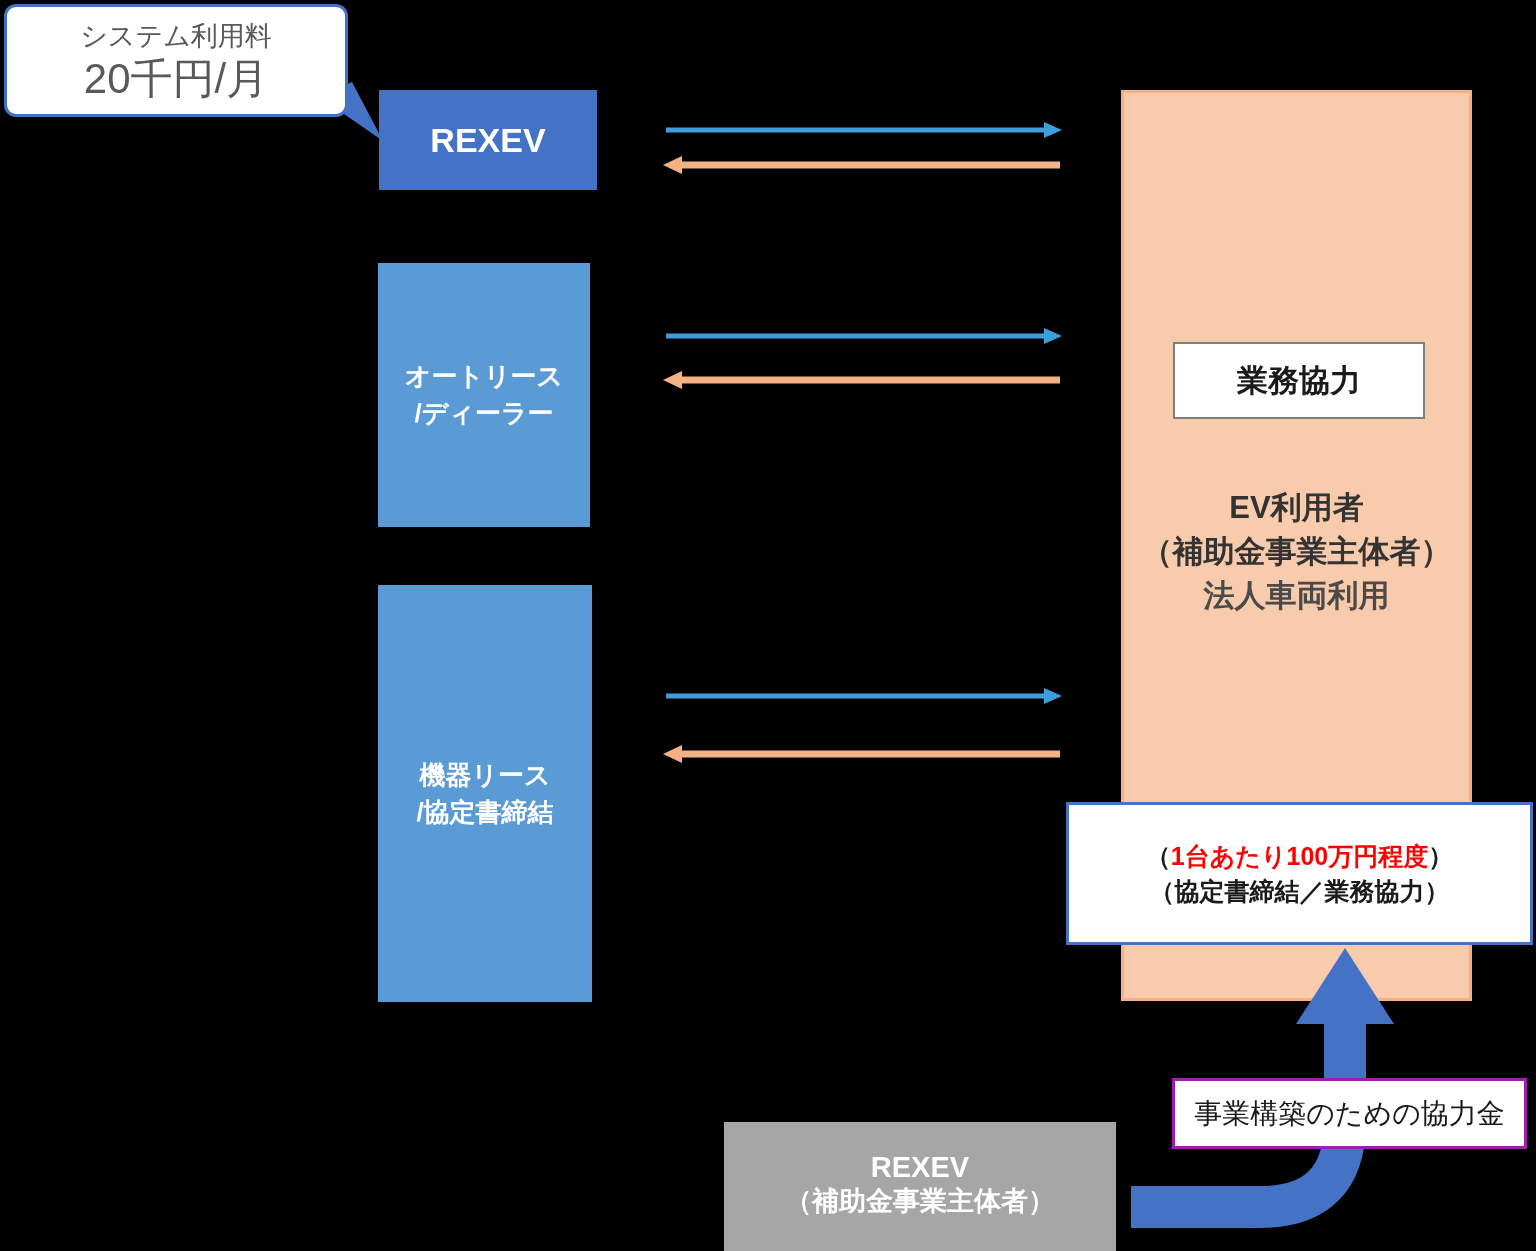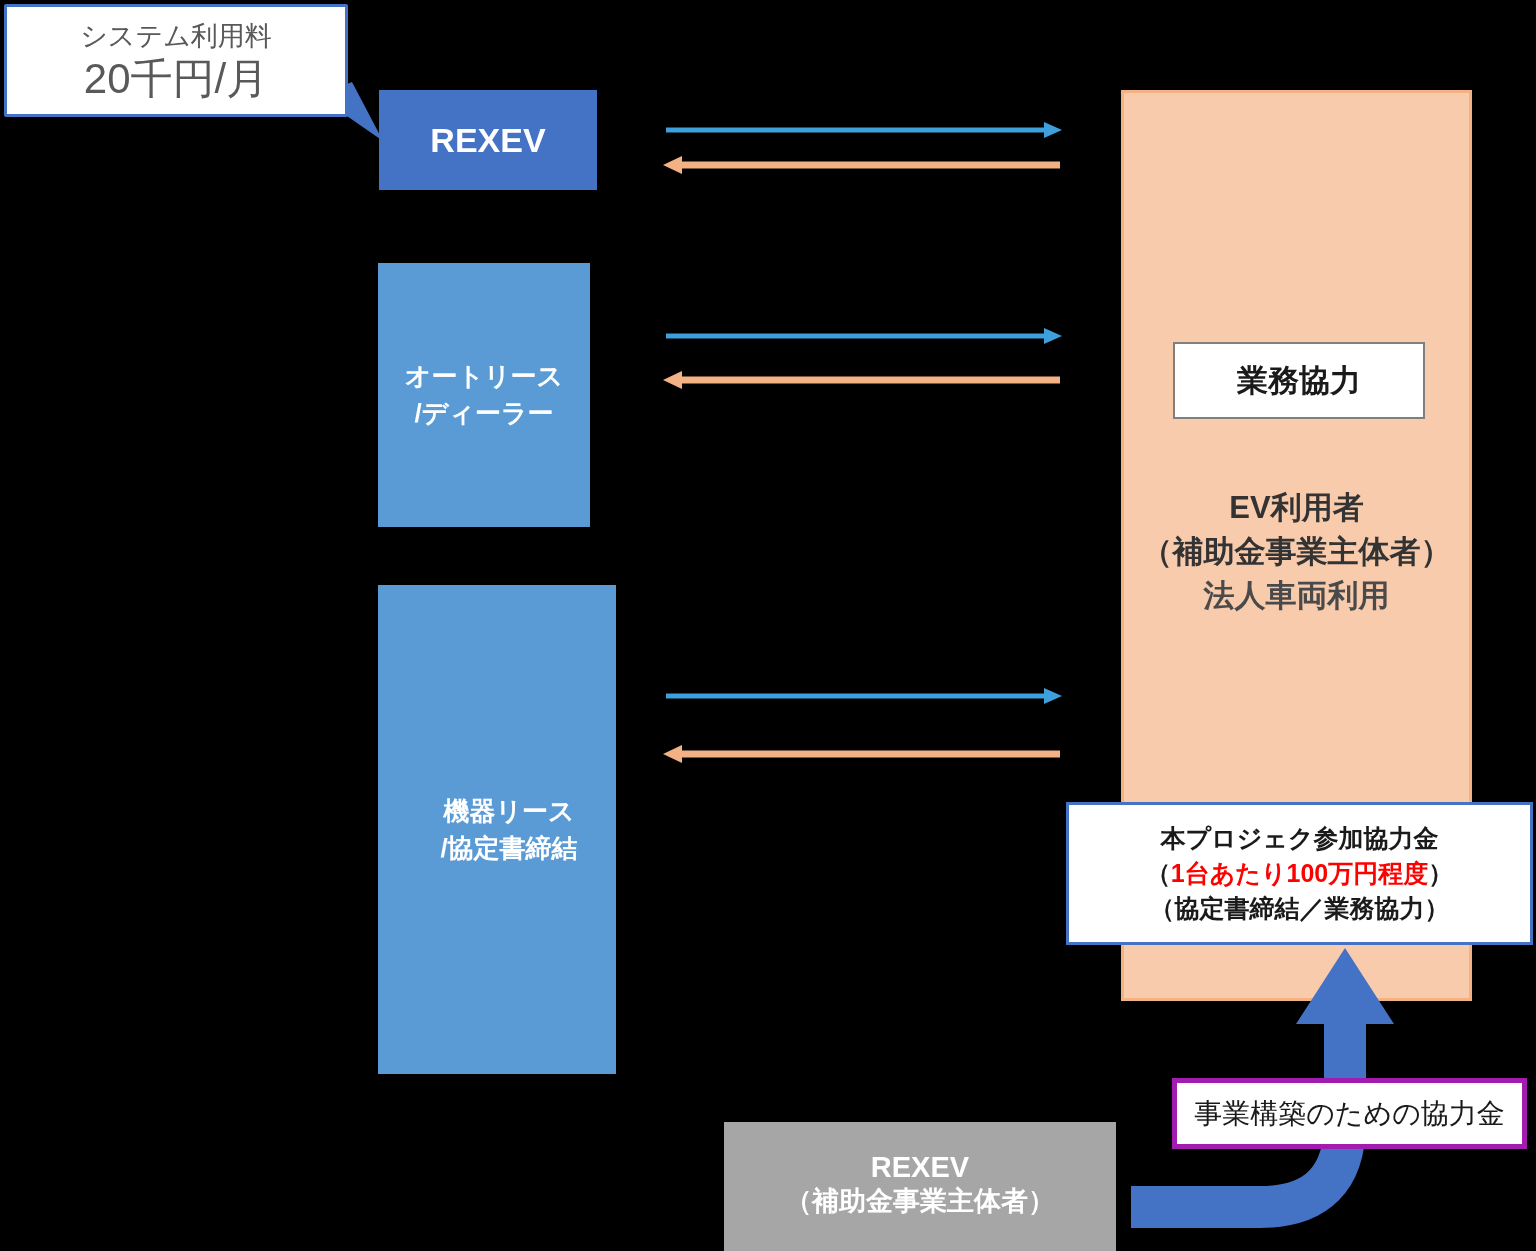--- a/index.html
+++ b/index.html
@@ -5,54 +5,54 @@
   html,body{margin:0;padding:0;background:#000;}
   #canvas{
     position:relative;width:1536px;height:1251px;background:#000;overflow:hidden;
     font-family:"Liberation Sans","DejaVu Sans",sans-serif;
   }
   .abs{position:absolute;}
 
   
   .callout{
     left:4px;top:4px;width:338px;height:107px;background:#fff;
-    border:3px solid #4472C4;border-radius:2px;z-index:6;
+    border:3px solid #4472C4;border-radius:12px;z-index:6;
     display:flex;flex-direction:column;align-items:center;justify-content:center;
     text-align:center;color:#595959;
   }
   .callout .l1{font-size:27px;line-height:36px;}
   .callout .l2{font-size:42px;line-height:50px;}
 
   
   .entity{color:#fff;display:flex;flex-direction:column;align-items:center;justify-content:center;
     text-align:center;font-weight:bold;z-index:2;}
   .rexev-box{left:379px;top:90px;width:218px;height:100px;background:#4472C4;font-size:34px;}
   .auto-box{left:378px;top:263px;width:212px;height:264px;background:#5B9BD5;font-size:26px;line-height:37px;}
-  .equip-box{left:378px;top:585px;width:214px;height:489px;background:#5B9BD5;font-size:26px;line-height:37px;padding-left:24px;}
+  .equip-box{left:378px;top:585px;width:214px;height:417px;background:#5B9BD5;font-size:26px;line-height:37px;}
 
   
   .ev-panel{left:1121px;top:90px;width:351px;height:911px;background:#F8CBAD;
     border:3px solid #F4B183;box-sizing:border-box;z-index:1;}
   .badge{position:absolute;left:49px;top:249px;width:252px;height:77px;background:#fff;
     border:2px solid #7f7f7f;box-sizing:border-box;display:flex;align-items:center;justify-content:center;
     font-size:31px;font-weight:bold;color:#1a1a1a;}
   .ev-text{position:absolute;left:0;top:393px;width:100%;text-align:center;color:#333;
     font-size:31px;line-height:44px;font-weight:bold;}
   .ev-text .usage{font-weight:bold;color:#4a4a4a;}
 
   
   .project-box{left:1066px;top:802px;width:467px;height:143px;background:#fff;
     border:3px solid #4472C4;box-sizing:border-box;z-index:5;
     display:flex;flex-direction:column;align-items:center;justify-content:center;
     text-align:center;font-size:25px;font-weight:bold;color:#1a1a1a;line-height:35px;}
   .project-box .red{color:#FF0000;}
 
   
   .biz-label{left:1172px;top:1078px;width:355px;height:71px;background:#fff;
-    border:5px solid #a21caf;box-sizing:border-box;z-index:5;
+    border:3px solid #a21caf;box-sizing:border-box;z-index:5;
     display:flex;align-items:center;justify-content:center;
     font-size:28px;color:#1a1a1a;}
 
   
   .subsidy-box{left:724px;top:1122px;width:392px;height:129px;background:#A6A6A6;color:#fff;
     text-align:center;font-weight:bold;z-index:2;padding-top:28px;box-sizing:border-box;}
   .subsidy-box .l1{font-size:29px;line-height:34px;}
   .subsidy-box .l2{font-size:27px;line-height:34px;}
 
   .arrow-layer{left:0;top:0;width:1536px;height:1251px;z-index:4;pointer-events:none;}
@@ -123,21 +123,20 @@
       <span>業務協力</span>
     </div>
     <div class="ev-text">
       <div>EV利用者</div>
       <div>（補助金事業主体者）</div>
       <div class="usage">法人車両利用</div>
     </div>
   </div>
 
   <div class="abs project-box">
-    <div>本プロジェク参加協力金</div>
     <div><span>（</span><span class="red">1台あたり100万円程度</span><span>）</span></div>
     <div>（協定書締結／業務協力）</div>
   </div>
 
   <div class="abs biz-label">
     <span>事業構築のための協力金</span>
   </div>
 
   <div class="abs subsidy-box">
     <div class="l1">REXEV</div>

